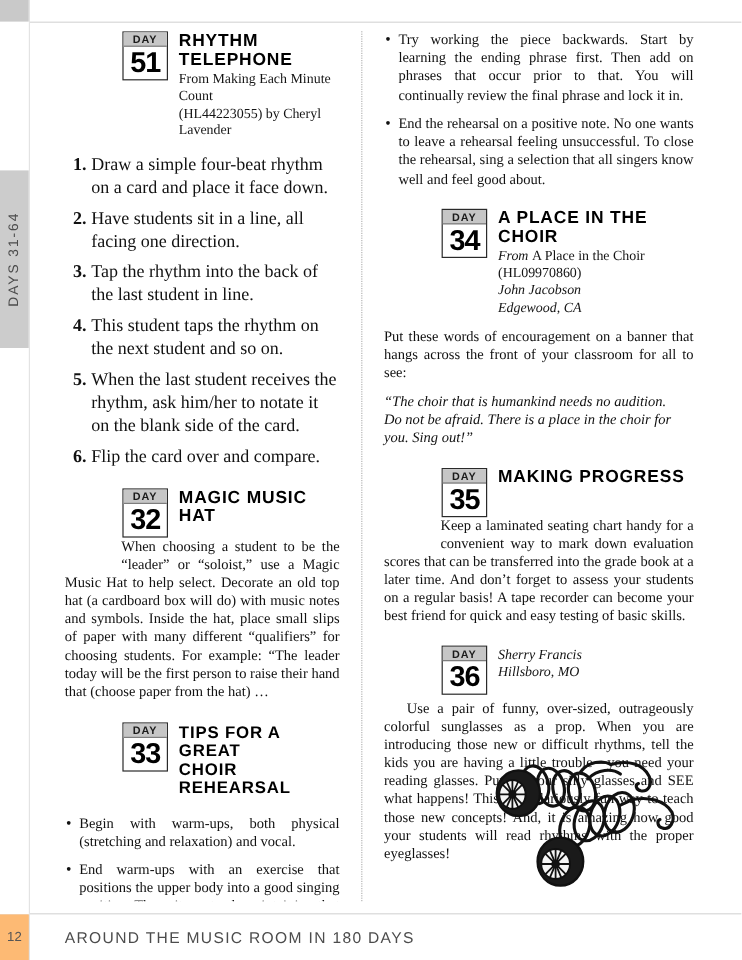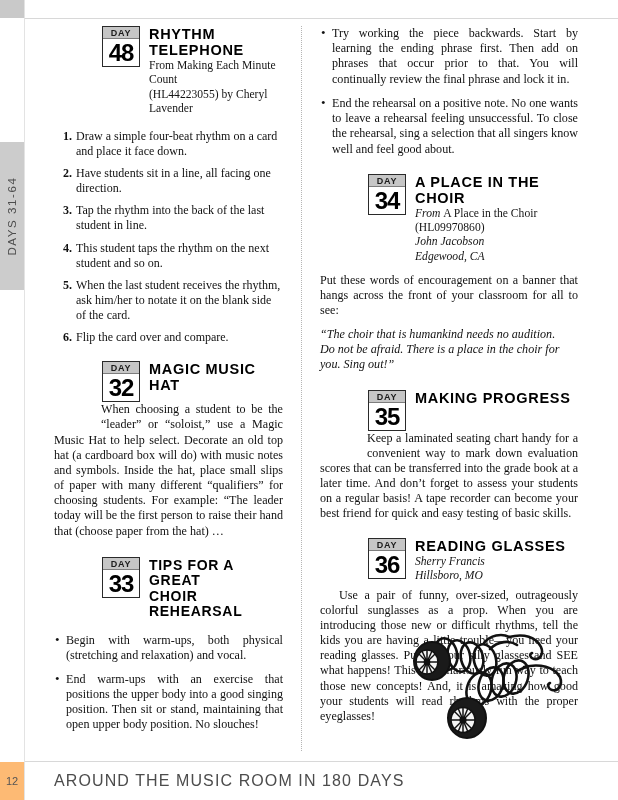--- a/index.html
+++ b/index.html
@@ -191,21 +191,21 @@
 
   
   ol.num-list {
     margin: 13px 0 0 0;
     padding: 0 0 0 22px;
     list-style: none;
     counter-reset: step;
   }
   ol.num-list li {
     position: relative;
-    font-size: 12px;
+    font-size: 15px;
     line-height: 1.26;
     margin-bottom: 7px;
     text-align: left;
     color: #111111;
   }
   ol.num-list li::before {
     counter-increment: step;
     content: counter(step) ".";
     position: absolute;
     left: -22px;
@@ -285,21 +285,21 @@
     align-items: center;
     justify-content: center;
   }
   #footer-title {
     position: absolute;
     left: 54px; top: 0;
     height: 38px;
     display: flex;
     align-items: center;
     font-family: "Liberation Sans", "DejaVu Sans", sans-serif;
-    font-size: 16px;
+    font-size: 13px;
     letter-spacing: 1.1px;
     color: #4c4c4c;
   }
 </style>
 </head>
 <body>
 
 <div id="side-rail">
   <div class="rail-gray-top"></div>
   <div id="side-tab">
@@ -312,21 +312,21 @@
 <div id="page">
   <div id="top-rule"></div>
 
   <div id="columns">
 
     <div class="col" id="col-left">
 
       <div class="day-block first">
         <div class="cal-icon">
           <div class="cal-top">DAY</div>
-          <div class="cal-num">48</div>
+          <div class="cal-num">51</div>
         </div>
         <div class="day-head-text">
           <div class="day-title">RHYTHM TELEPHONE</div>
           <p class="credit"><span>From </span><span class="ital">Making Each Minute Count</span><br><span>(HL44223055) by Cheryl Lavender</span></p>
         </div>
       </div>
 
       <ol class="num-list">
         <li>Draw a simple four-beat rhythm on a card and place it face down.</li>
         <li>Have students sit in a line, all facing one direction.</li>
@@ -410,21 +410,20 @@
         </div>
       </div>
 
       <div style="margin-top:16px;">
         <div class="day-block" style="margin-top:0;">
           <div class="cal-icon">
             <div class="cal-top">DAY</div>
             <div class="cal-num">36</div>
           </div>
           <div class="day-head-text">
-            <div class="day-title">READING GLASSES</div>
             <p class="credit"><span class="credit-italic">Sherry Francis</span><br><span class="credit-italic">Hillsboro, MO</span></p>
           </div>
         </div>
         <p class="body indent" style="margin-top:4px;">Use a pair of funny, over-sized, outrageously colorful sunglasses as a prop. When you are introducing those new or difficult rhythms, tell the kids you are having a little trouble—you need your reading glasses. Put on your silly glasses and SEE what happens! This is a hilariously fun way to teach those new concepts! And, it is amazing how good your students will read rhythms with the proper eyeglasses!</p>
       </div>
 
       <svg id="illustration" viewBox="0 0 212 118" aria-hidden="true">
         <g fill="none" stroke="#111" stroke-width="2.6" stroke-linecap="round" stroke-linejoin="round">
 
           <ellipse cx="68" cy="27" rx="11" ry="16" transform="rotate(-14 68 27)"></ellipse>

